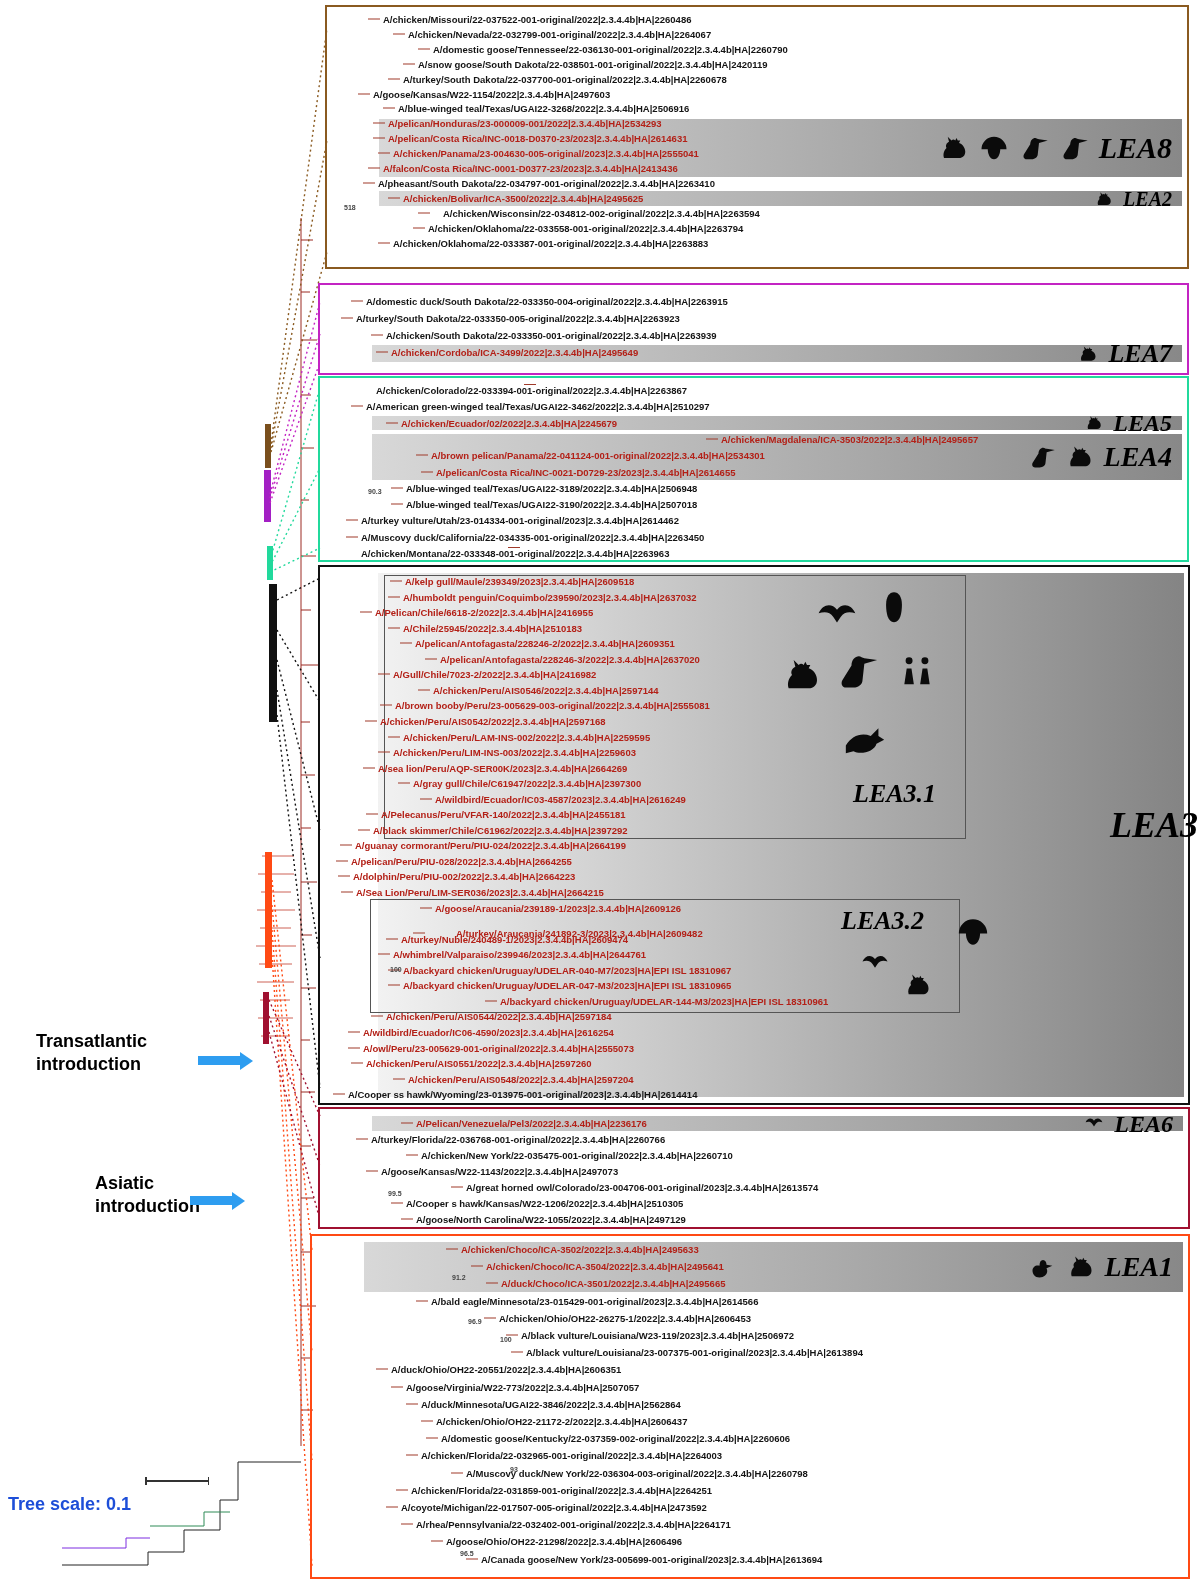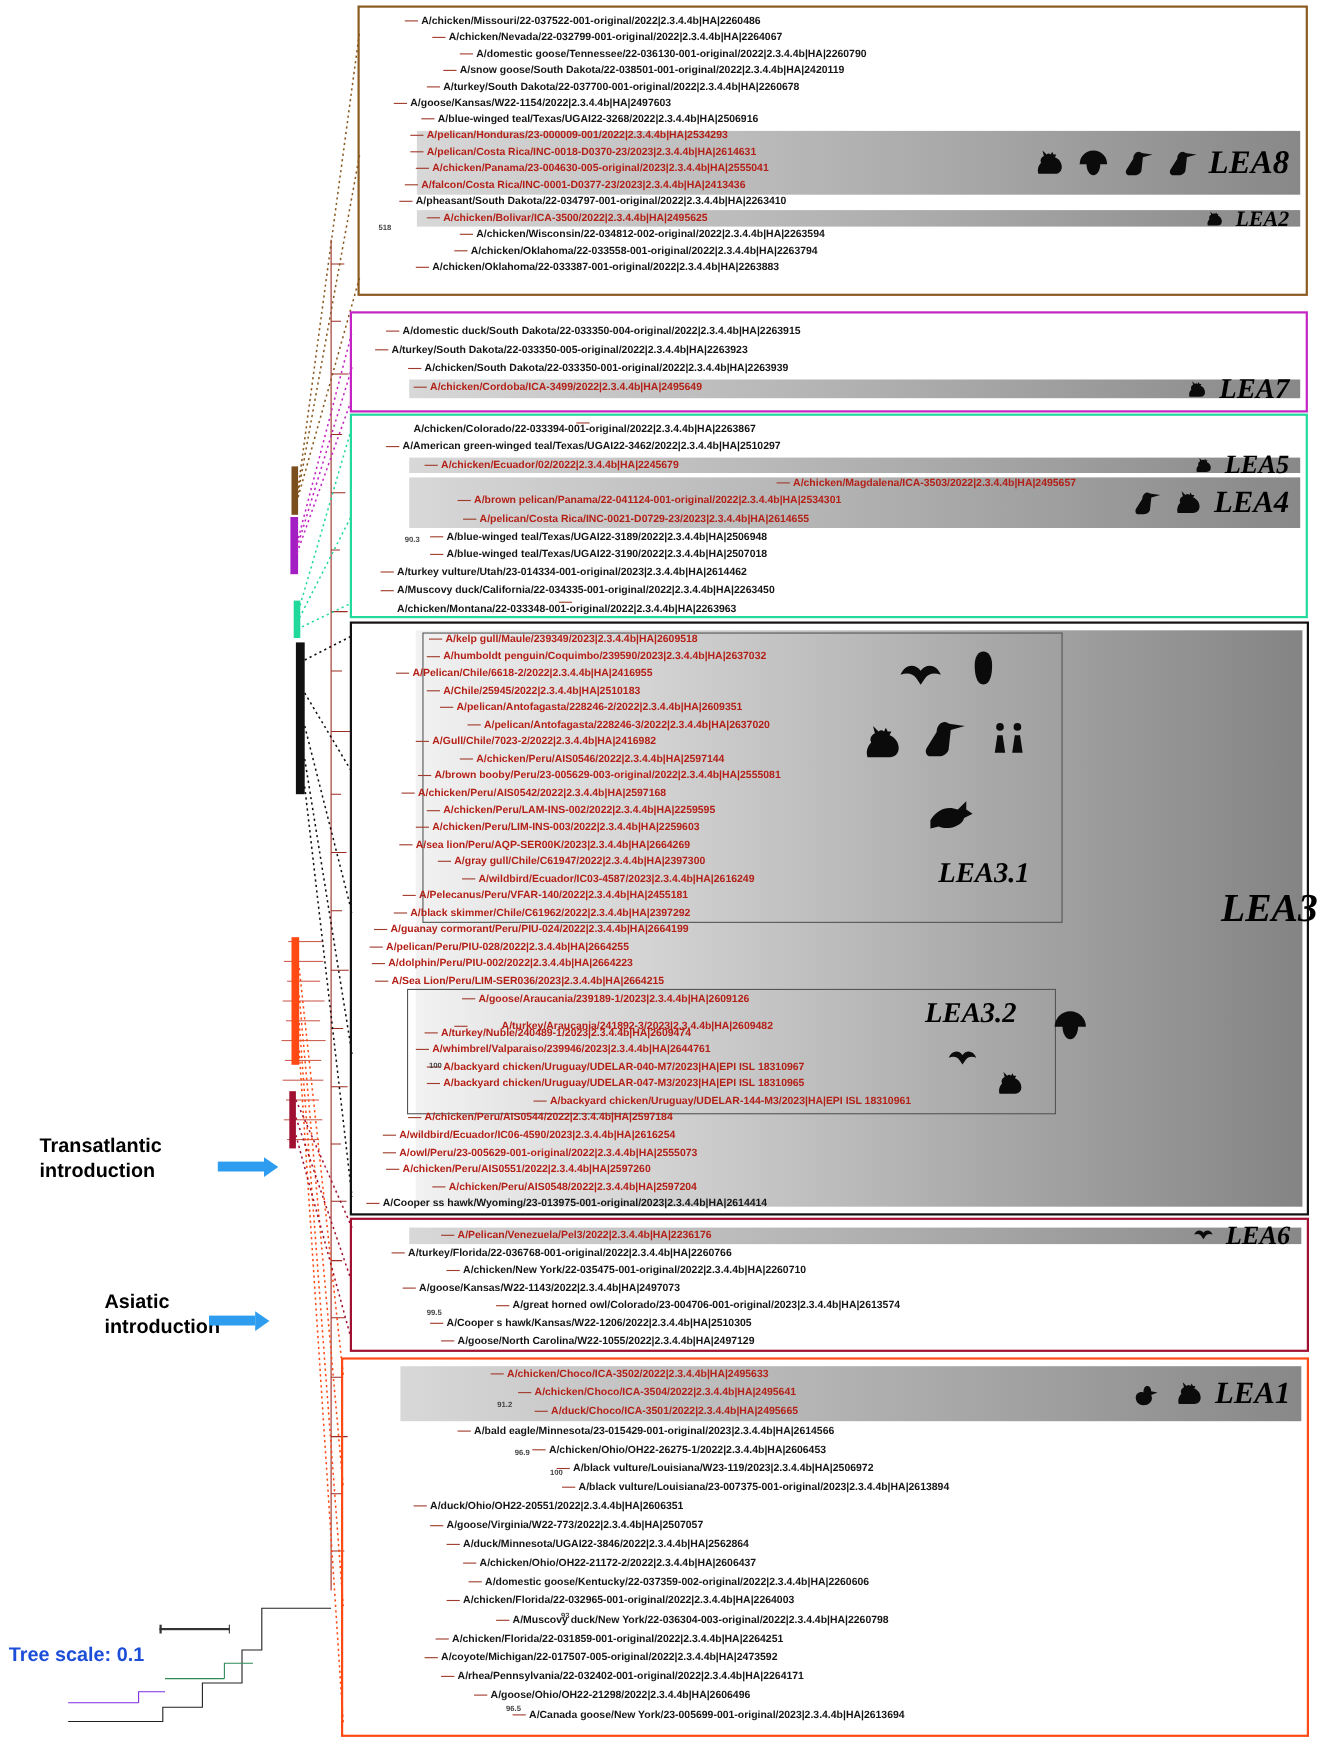--- a/index.html
+++ b/index.html
@@ -162,21 +162,21 @@
           <span class="taxon-label">A/falcon/Costa Rica/INC-0001-D0377-23/2023|2.3.4.4b|HA|2413436</span>
         </div>
         <div class="row black" style="left: 36px; top: 175.9px;">
           <span class="twig"></span>
           <span class="taxon-label">A/pheasant/South Dakota/22-034797-001-original/2022|2.3.4.4b|HA|2263410</span>
         </div>
         <div class="row red" style="left: 61px; top: 190.8px;">
           <span class="twig"></span>
           <span class="taxon-label">A/chicken/Bolivar/ICA-3500/2022|2.3.4.4b|HA|2495625</span>
         </div>
-        <div class="row black" style="left: 91px; top: 205.7px;">
+        <div class="row black" style="left: 91px; top: 205.7px; gap: 10px;">
           <span class="twig"></span>
           <span class="taxon-label">A/chicken/Wisconsin/22-034812-002-original/2022|2.3.4.4b|HA|2263594</span>
         </div>
         <div class="row black" style="left: 86px; top: 220.6px;">
           <span class="twig"></span>
           <span class="taxon-label">A/chicken/Oklahoma/22-033558-001-original/2022|2.3.4.4b|HA|2263794</span>
         </div>
         <div class="row black" style="left: 51px; top: 235.5px;">
           <span class="twig"></span>
           <span class="taxon-label">A/chicken/Oklahoma/22-033387-001-original/2022|2.3.4.4b|HA|2263883</span>

